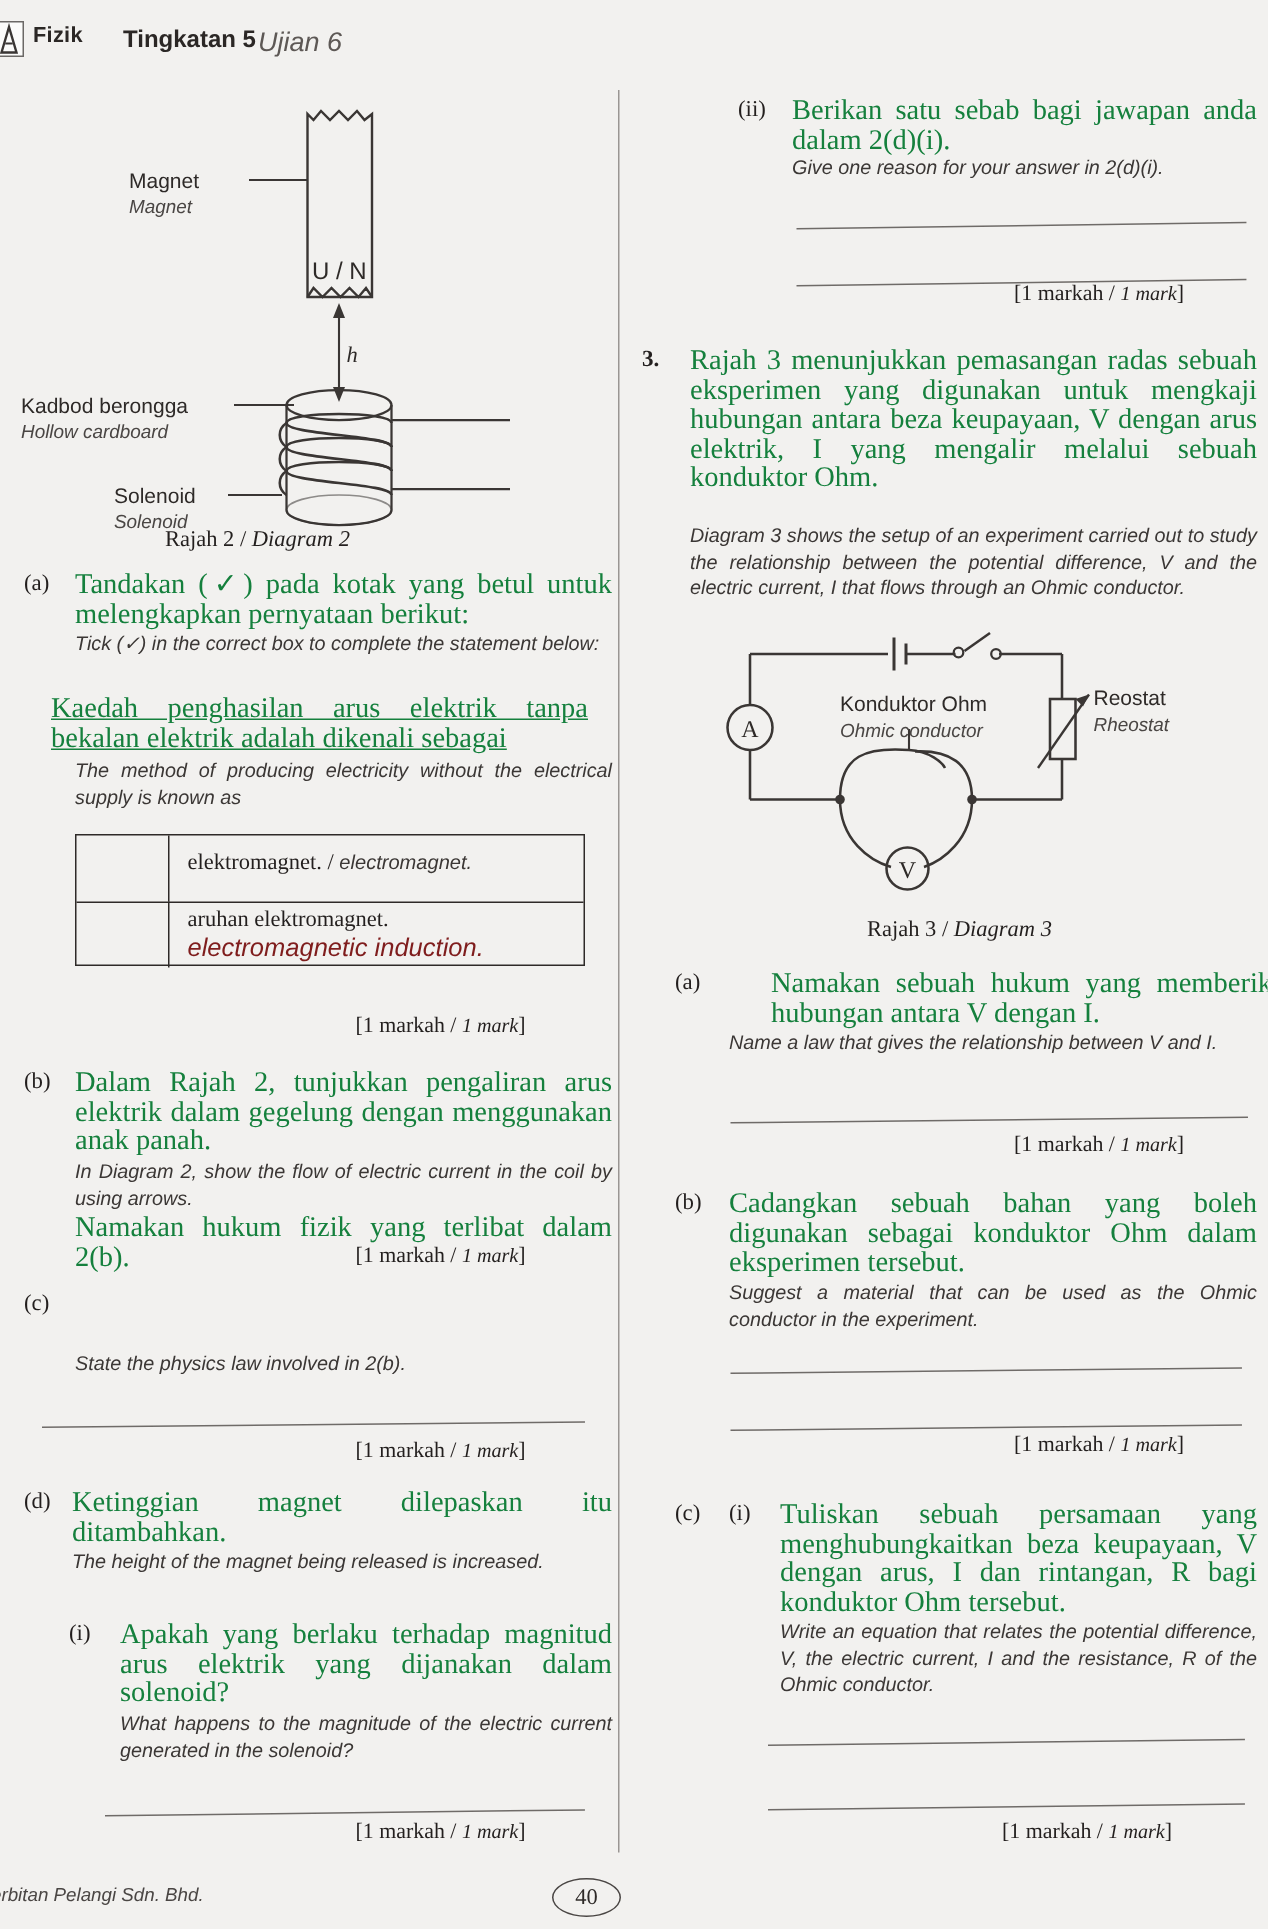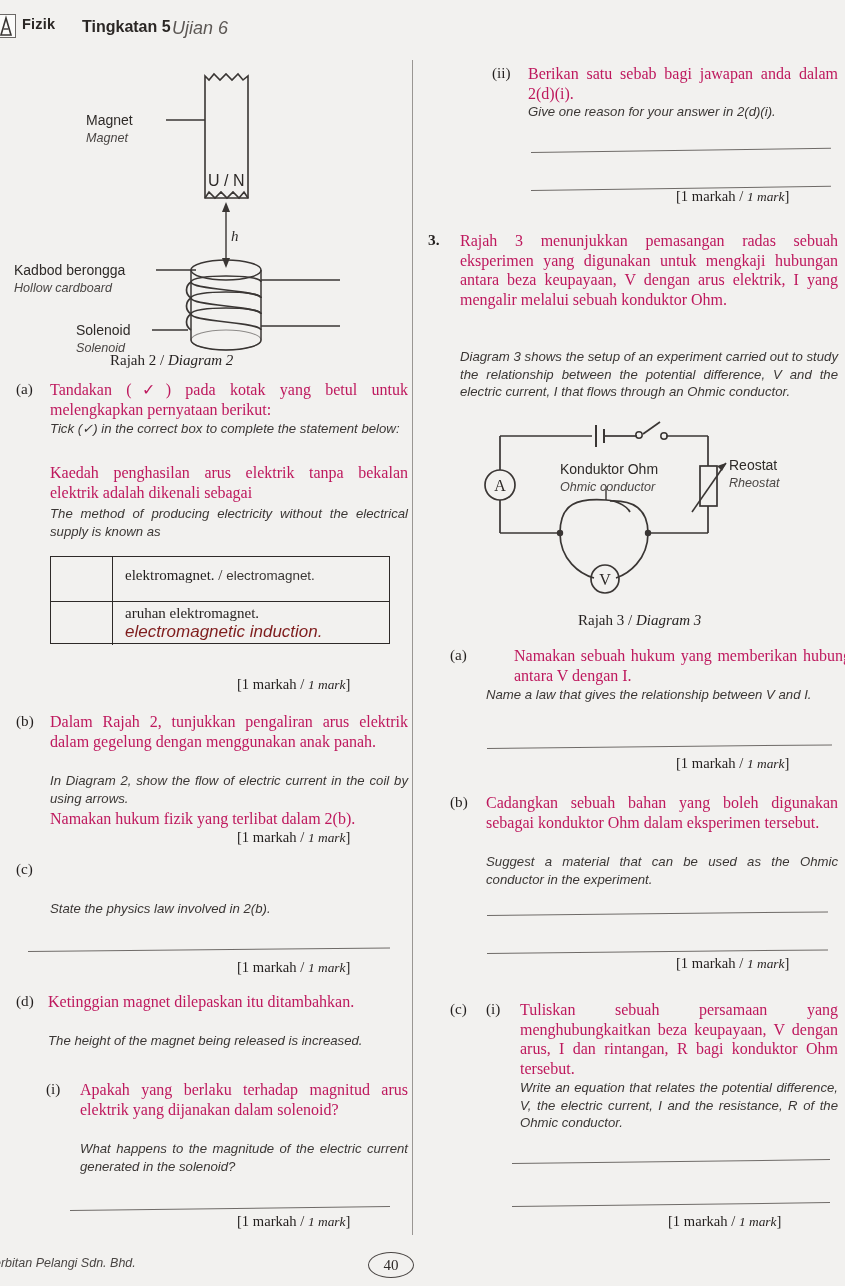--- a/index.html
+++ b/index.html
@@ -40,21 +40,21 @@
   
   .divider{
     position:absolute;left:412px;top:60px;width:1px;height:1175px;
     background:#9a9693;
   }
 
   
   .blk{position:absolute;}
   .my{                         
     font-family:"Liberation Serif",serif;
-    font-size:16px;line-height:19.5px;color:#be185d;
+    font-size:19px;line-height:19.5px;color:#15803d;
     text-align:justify;
   }
   .en{                         
     font-family:"Liberation Sans",sans-serif;
     font-style:italic;font-size:13.2px;line-height:17.5px;color:#3b3735;
     text-align:justify;
   }
   .lbl{                        
     position:absolute;
     font-family:"Liberation Serif",serif;
@@ -97,21 +97,21 @@
   .tt-mid{position:absolute;left:0;top:0;width:100%;height:1px;background:#2e2a28;}
   .tt-txt{position:absolute;left:74px;top:0;right:6px;}
   .tt-my{
     font-family:"Liberation Serif",serif;font-size:15px;color:#231f1e;line-height:19px;
   }
   .tt-en{
     font-family:"Liberation Sans",sans-serif;font-style:italic;font-size:17px;
     color:#7f1d1d;line-height:17px;
   }
   .tt-inline-en{
-    font-family:"Liberation Sans",sans-serif;font-size:13.4px;color:#3b3735;
+    font-family:"Liberation Sans",sans-serif;font-style:italic;font-size:13.4px;color:#3b3735;
   }
 
   
   .dia2{position:absolute;left:0px;top:68px;width:410px;height:300px;}
   .dia2 svg{display:block;}
   .d-lbl-my{font-family:"Liberation Sans",sans-serif;font-size:14px;fill:#2e2a28;}
   .d-lbl-en{font-family:"Liberation Sans",sans-serif;font-style:italic;font-size:12.6px;fill:#4a4644;}
   .d-ital{font-family:"Liberation Serif",serif;font-style:italic;font-size:15px;fill:#2e2a28;}
   .d-un{font-family:"Liberation Sans",sans-serif;font-size:16px;fill:#2e2a28;}
 
@@ -207,21 +207,21 @@
   </div>
 
   <div class="capt" style="left:110px;top:352px;">
     <span>Rajah 2 / </span><i>Diagram 2</i>
   </div>
 
   <div class="lbl" style="left:16px;top:380px;">(a)</div>
   <div class="blk my" style="left:50px;top:380px;width:358px;">Tandakan (✓) pada kotak yang betul untuk melengkapkan pernyataan berikut:</div>
   <div class="blk en" style="left:50px;top:420px;width:358px;">Tick (✓) in the correct box to complete the statement below:</div>
 
-  <div class="blk my" style="left:50px;top:463px;width:358px;">Kaedah penghasilan arus elektrik tanpa bekalan elektrik adalah dikenali sebagai</div>
+  <div class="blk my" style="left:34px;top:463px;width:358px;text-decoration:underline;">Kaedah penghasilan arus elektrik tanpa bekalan elektrik adalah dikenali sebagai</div>
   <div class="blk en" style="left:50px;top:505px;width:358px;">The method of producing electricity without the electrical supply is known as</div>
 
   <div class="ticktable" style="left:50px;top:556px;width:340px;height:88px;">
     <div class="tt-row" style="top:0;height:44px;">
       <div class="tt-box"></div>
       <div class="tt-txt" style="top:9px;">
         <span class="tt-my">elektromagnet. / </span><span class="tt-inline-en">electromagnet.</span>
       </div>
     </div>
     <div class="tt-mid" style="top:44px;"></div>

